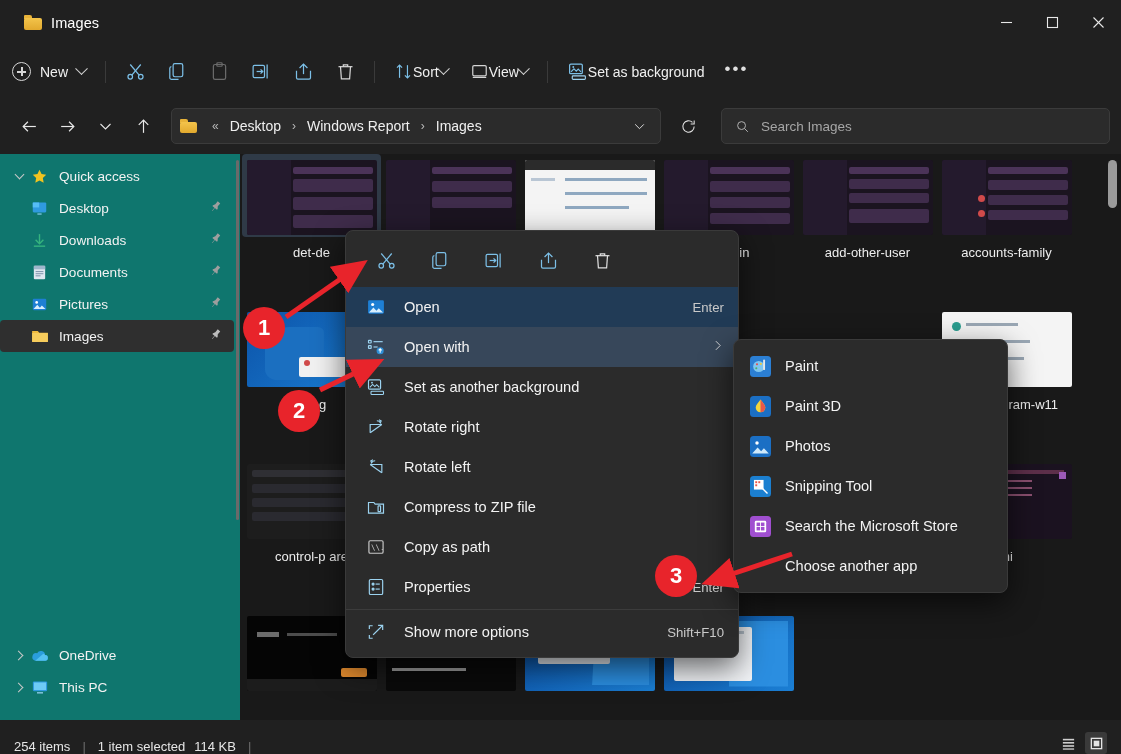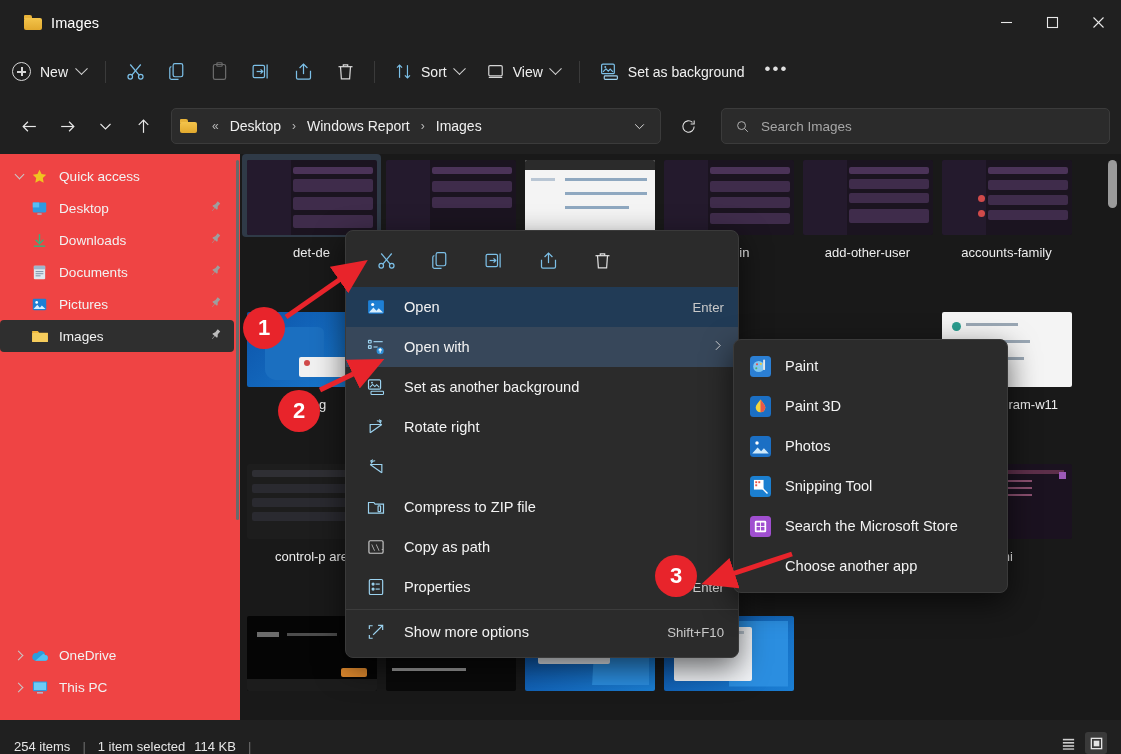--- a/index.html
+++ b/index.html
@@ -20,21 +20,21 @@
   .folder-ico{ width:18px; height:15px; position:relative; flex:none; }
   .folder-ico:before{ content:""; position:absolute; left:0; top:0; width:8px; height:4px; background:#e8b339; border-radius:1px 2px 0 0; }
   .folder-ico:after{ content:""; position:absolute; left:0; top:2.5px; width:18px; height:12.5px; background:linear-gradient(180deg,#f3c44b,#e2a92e); border-radius:2px; }
   .tab-title{ font-size:14.5px; color:#fff; letter-spacing:.1px; }
   .wincontrols{ position:absolute; right:0; top:0; height:45px; display:flex; }
   .wc{ width:46px; height:45px; display:flex; align-items:center; justify-content:center; }
   .wc svg{ display:block; }
 
   
   .cmdbar{ height:53px; background:#202020; display:flex; align-items:center; padding:0 2px; gap:2px; flex:none; }
-  .cbtn{ height:36px; display:flex; align-items:center; gap:8px; padding:0 10px; border-radius:5px; font-size:14px; color:#f0f0f0; cursor:default; }
+  .cbtn{ height:36px; display:flex; align-items:center; padding:0 10px; border-radius:5px; font-size:14px; color:#f0f0f0; cursor:default; }
   .cbtn.icononly{ width:40px; justify-content:center; padding:0; }
   .sep{ width:1px; height:22px; background:#3a3a3a; margin:0 7px; flex:none; }
   .chev{ width:9px; height:9px; border-right:1.4px solid #cfcfcf; border-bottom:1.4px solid #cfcfcf; transform:rotate(45deg) translate(-2px,-2px); }
   .newbtn{ gap:9px; }
   .plus-circle{ width:19px; height:19px; border:1.5px solid #d8d8d8; border-radius:50%; position:relative; flex:none; }
   .plus-circle:before,.plus-circle:after{ content:""; position:absolute; background:#d8d8d8; }
   .plus-circle:before{ left:4px; top:8.2px; width:9px; height:1.5px; }
   .plus-circle:after{ top:4px; left:8.2px; height:9px; width:1.5px; }
   .dots{ letter-spacing:2px; font-size:17px; color:#e0e0e0; line-height:1; padding-bottom:6px; }
 
@@ -46,21 +46,21 @@
   .crumb-folder:before{ content:""; position:absolute; left:0; top:0; width:7.5px; height:3.5px; background:#e8b339; border-radius:1px 2px 0 0;}
   .crumb-folder:after{ content:""; position:absolute; left:0; top:2.5px; width:17px; height:11.5px; background:linear-gradient(180deg,#f3c44b,#e2a92e); border-radius:2px;}
   .crumb-sep{ color:#b9b9b9; font-size:12px; margin:0 7px; }
   .crumb{ font-size:14px; color:#efefef; padding:3px 4px; border-radius:3px; }
   .crumb-dd{ margin-left:auto; width:26px; display:flex; justify-content:center; }
   .searchbox{ flex:1; height:36px; background:#2b2b2b; border:1px solid #3b3b3b; border-radius:5px; display:flex; align-items:center; gap:11px; padding:0 13px; margin-left:13px; }
   .searchbox .ph{ font-size:13.5px; color:#a6a6a6; }
 
   
   .bodyrow{ flex:1; display:flex; min-height:0; position:relative; }
-  .sidebar{ width:240px; flex:none; background:#ef4444; padding-top:6px; overflow:hidden; position:relative; }
+  .sidebar{ width:240px; flex:none; background:#0f766e; padding-top:6px; overflow:hidden; position:relative; }
   .srow{ height:32px; display:flex; align-items:center; padding-left:8px; margin:0 6px 0 0; border-radius:4px; position:relative; font-size:13.6px; color:#f2f2f2; }
   .srow.sel{ background:#2f2f2f; }
   .srow .exp{ width:22px; display:flex; align-items:center; justify-content:center; flex:none; }
   .srow .exp .v{ width:7px; height:7px; border-right:1.4px solid #c9c9c9; border-bottom:1.4px solid #c9c9c9; transform:rotate(45deg); margin-top:-3px;}
   .srow .exp .r{ width:7px; height:7px; border-right:1.4px solid #c9c9c9; border-bottom:1.4px solid #c9c9c9; transform:rotate(-45deg); margin-left:-2px;}
   .srow.child{ padding-left:30px; }
   .sico{ width:19px; height:19px; margin-right:10px; flex:none; display:flex; align-items:center; justify-content:center; }
   .pin{ position:absolute; right:12px; top:50%; transform:translateY(-50%); }
   .sb-scroll{ position:absolute; right:1px; top:6px; width:3px; height:360px; background:#6a6a6a; border-radius:2px; }
 
@@ -770,20 +770,21 @@
 
     <div class="mi">
       <span class="mico">
         <svg width="20" height="20" viewBox="0 0 24 24" fill="none" stroke="#9cd3f0" stroke-width="1.4">
           <path d="M19 19L5 9"></path>
             <path d="M19 19V9L5 9"></path>
             <path d="M11 4.5a5.5 5.5 0 0 0-5 3.2"></path>
             <path d="M8.4 3.4L5.8 4.7l1.4 2.6"></path>
         </svg>
       </span>
+      <span class="mlabel">Rotate left</span>
     </div>
 
     <div class="mi">
       <span class="mico">
         <svg width="20" height="20" viewBox="0 0 24 24" fill="none" stroke="#9cd3f0" stroke-width="1.4">
           <path d="M3 6.6h6.4l1.6 2H21v10.8H3z"></path>
             <rect x="14.5" y="10.6" width="3" height="7" rx=".6"></rect>
         </svg>
       </span>
       <span class="mlabel">Compress to ZIP file</span>

